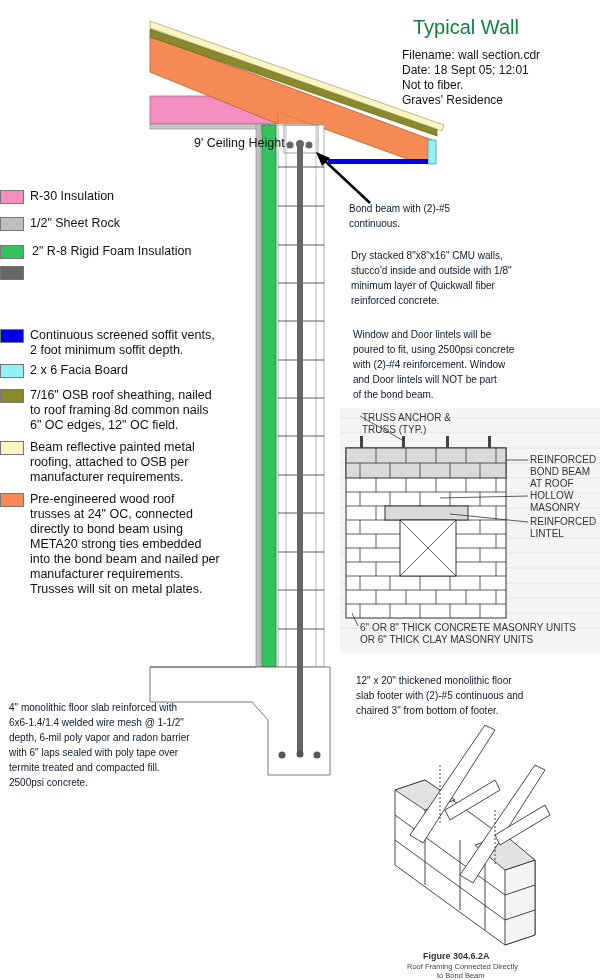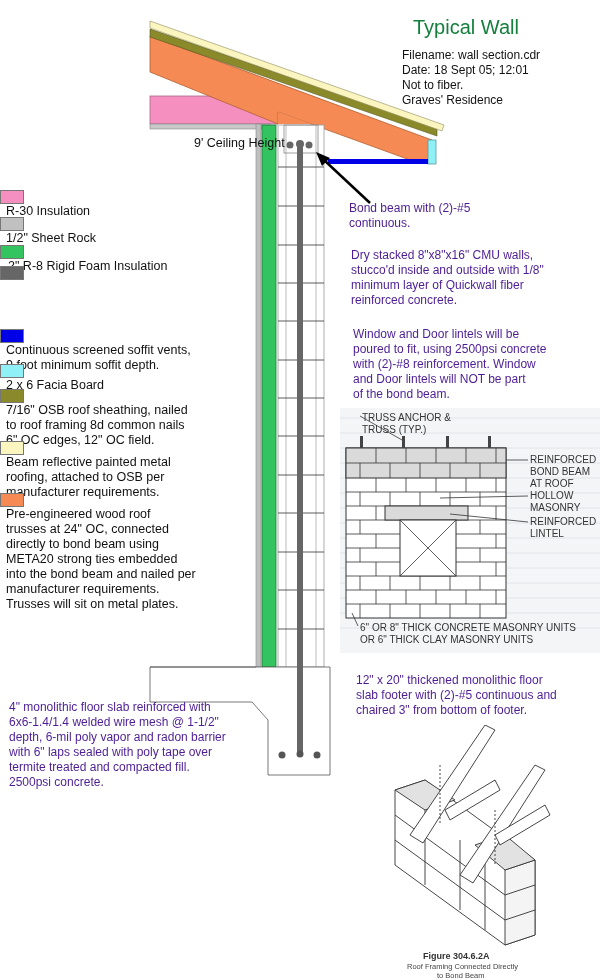--- a/index.html
+++ b/index.html
@@ -1,21 +1,21 @@
 <!DOCTYPE html>
 <html><head>
 <meta charset="utf-8">
 <style>
   html,body{margin:0;padding:0;background:#fff;}
   body{width:600px;height:980px;position:relative;overflow:hidden;font-family:"Liberation Sans",sans-serif;color:#111;}
   .abs{position:absolute;}
   .title{left:413px;top:16px;font-size:20px;color:#15803d;}
   .meta{left:402px;top:48px;font-size:12px;line-height:15px;}
-  .txt{font-size:12px;line-height:15px;color:#4c1d95;white-space:pre-line;}
-  .legend-item{position:absolute;left:0;display:flex;align-items:flex-start;flex-direction:column;}
+  .txt{font-size:10px;line-height:15px;color:#0f172a;white-space:pre-line;}
+  .legend-item{position:absolute;left:0;display:flex;align-items:flex-start;}
   .swatch{width:24px;height:14px;border:1px solid #777;box-sizing:border-box;margin-top:1px;flex:0 0 auto;}
   .legend-text{margin-left:6px;font-size:12.5px;line-height:15px;white-space:pre-line;}
   svg text{font-family:"Liberation Sans",sans-serif;}
   .fig-label{font-size:10px;fill:#333;}
 </style>
 </head>
 <body>
 
 <div class="abs title">Typical Wall</div>
 <div class="abs meta">
@@ -99,21 +99,21 @@
   <div class="legend-item" style="top:244px">
     <span class="swatch" style="background:#33c45f"></span>
     <span class="legend-text" style="margin-left:8px">2" R-8 Rigid Foam Insulation</span>
   </div>
   <div class="legend-item" style="top:265px">
     <span class="swatch" style="background:#666"></span>
   </div>
   <div class="legend-item" style="top:328px">
     <span class="swatch" style="background:#0000e6"></span>
     <span class="legend-text">Continuous screened soffit vents,
-9 foot minimum soffit depth.</span>
+2 foot minimum soffit depth.</span>
   </div>
   <div class="legend-item" style="top:363px">
     <span class="swatch" style="background:#8ff0f6"></span>
     <span class="legend-text">2 x 6 Facia Board</span>
   </div>
   <div class="legend-item" style="top:388px">
     <span class="swatch" style="background:#8a8a2a"></span>
     <span class="legend-text">7/16" OSB roof sheathing, nailed
 to roof framing 8d common nails
 6" OC edges, 12" OC field.</span>
@@ -137,21 +137,21 @@
 </div>
 
 <div class="abs txt" style="left:349px;top:201px">Bond beam with (2)-#5
 continuous.</div>
 <div class="abs txt" style="left:351px;top:248px">Dry stacked 8"x8"x16" CMU walls,
 stucco'd inside and outside with 1/8"
 minimum layer  of Quickwall fiber
 reinforced concrete.</div>
 <div class="abs txt" style="left:353px;top:327px">Window and Door lintels will be
 poured to fit, using 2500psi concrete
-with (2)-#8 reinforcement. Window
+with (2)-#4 reinforcement. Window
 and Door lintels will NOT be part
 of the bond beam.</div>
 <div class="abs txt" style="left:9px;top:700px">4" monolithic floor slab reinforced with
 6x6-1.4/1.4 welded wire mesh @ 1-1/2"
 depth, 6-mil poly vapor and radon barrier
 with 6" laps sealed with poly tape over
 termite treated and compacted fill.
 2500psi concrete.</div>
 <div class="abs txt" style="left:356px;top:673px">12" x 20" thickened monolithic floor
 slab footer with (2)-#5 continuous and

